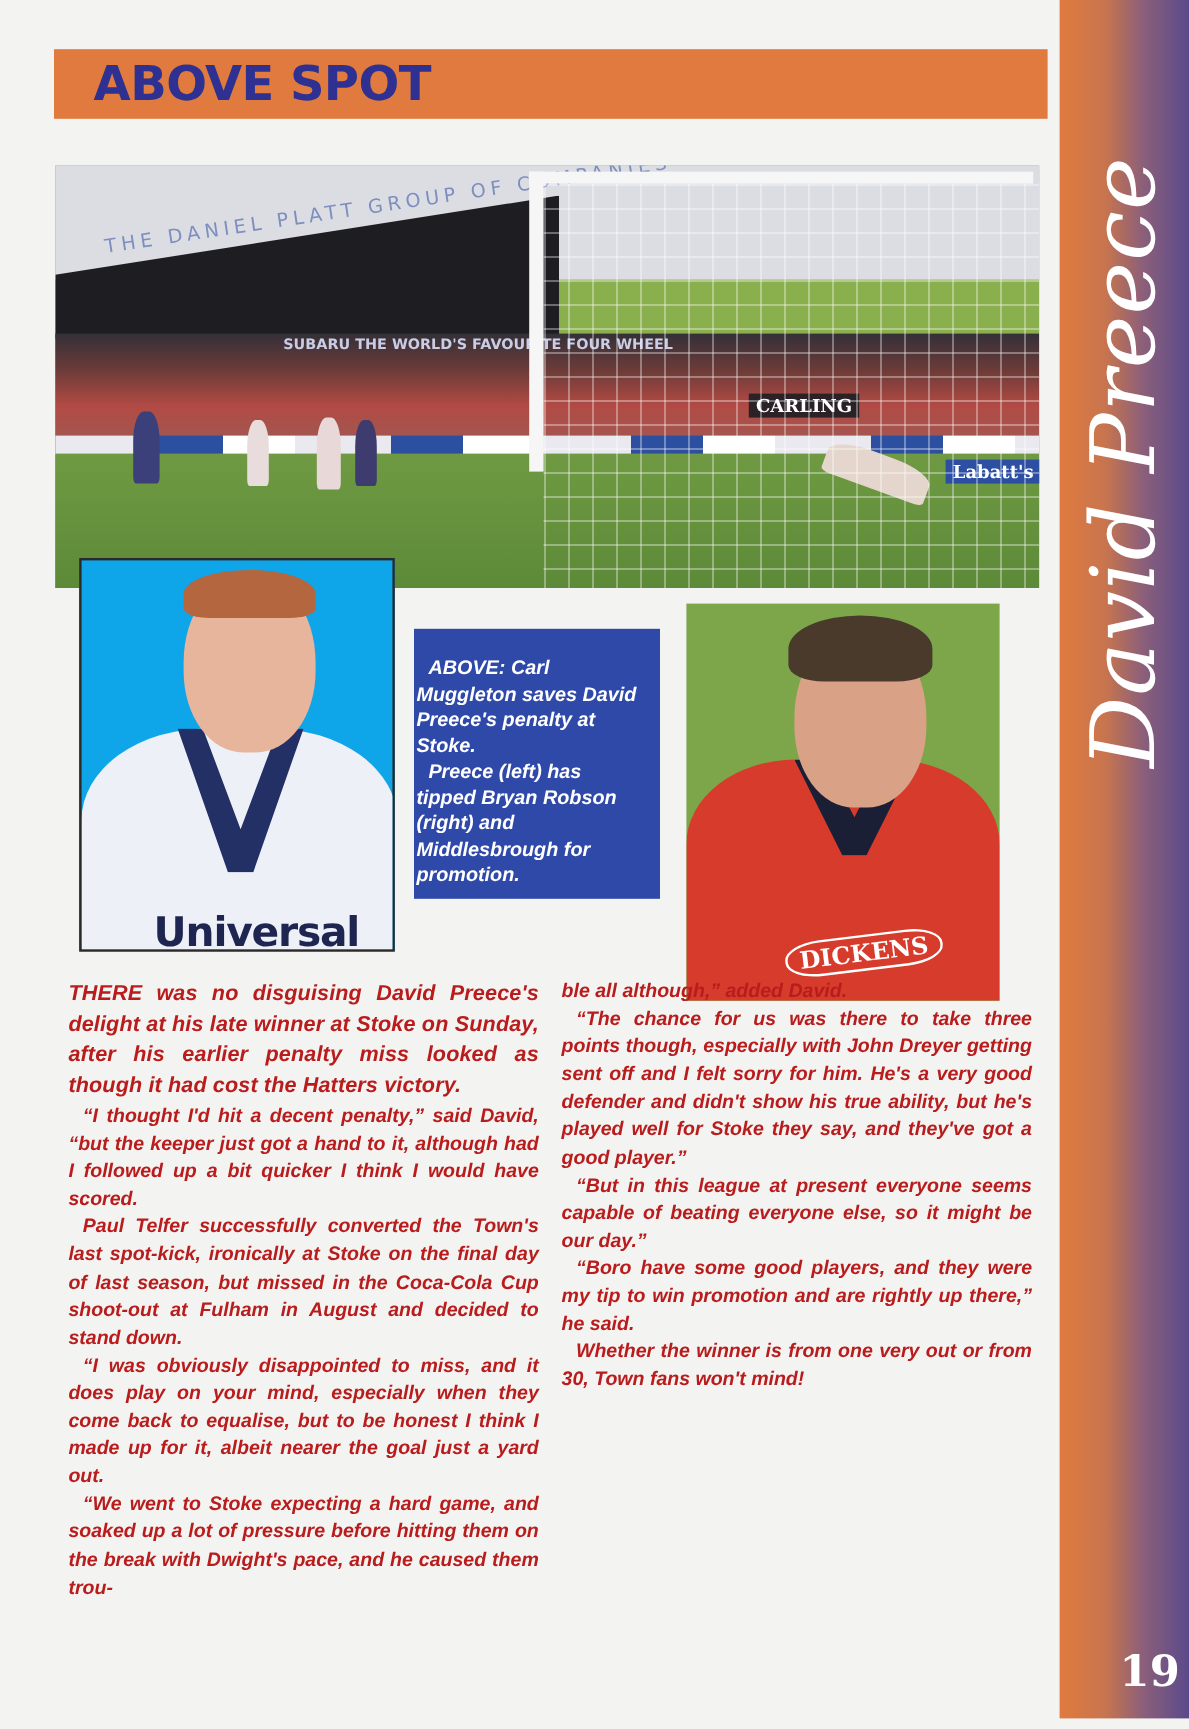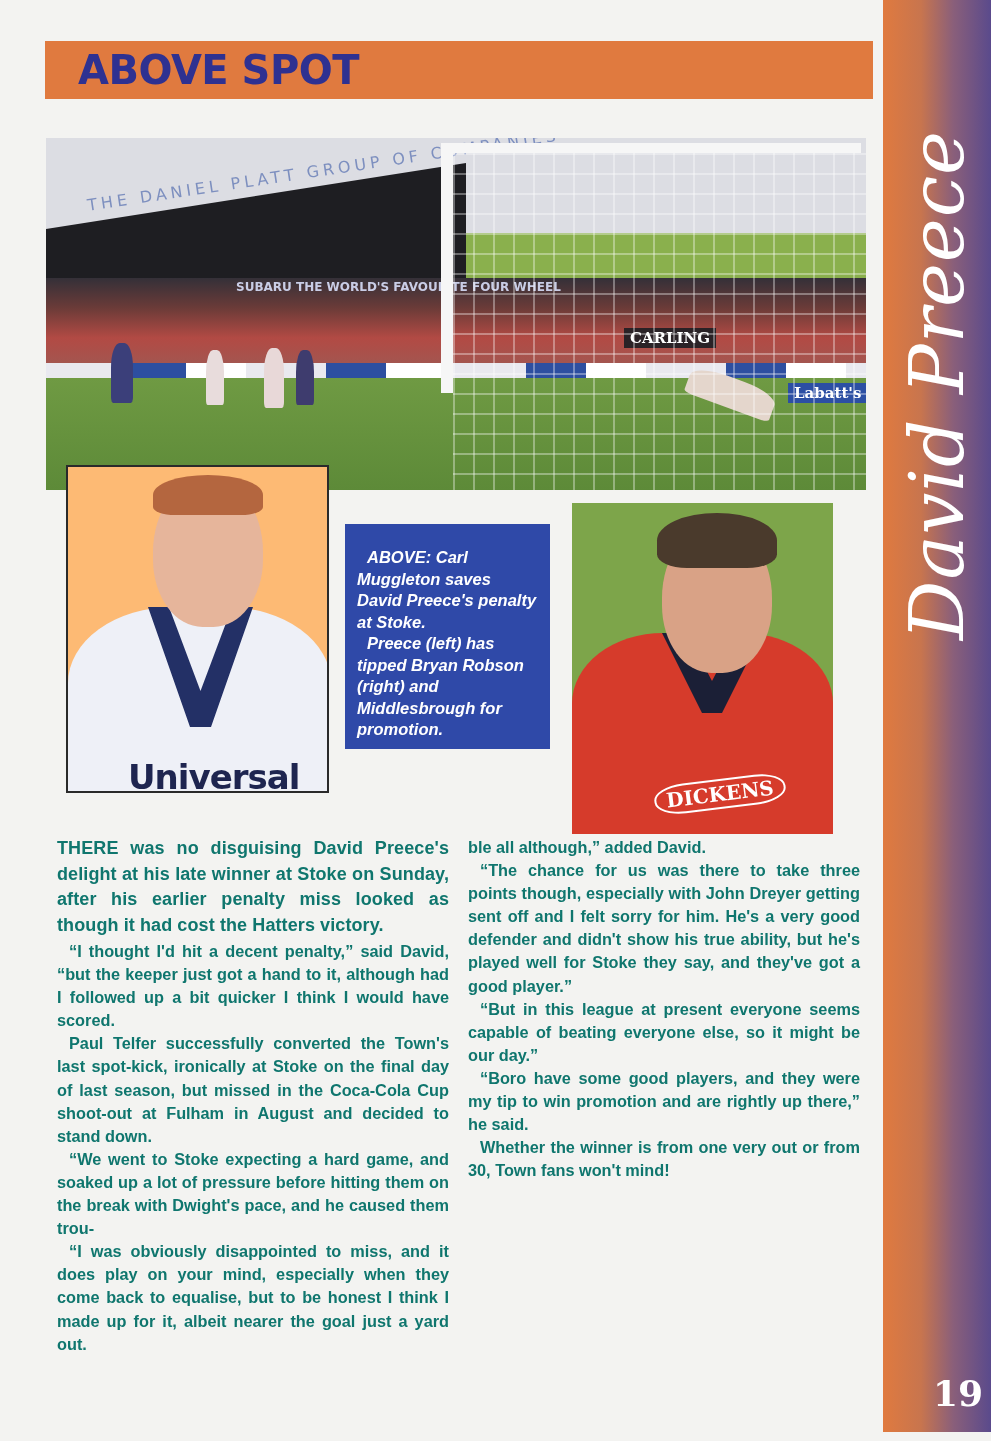--- a/index.html
+++ b/index.html
@@ -85,21 +85,21 @@
     .mp-ad { position: absolute; font-family: "DejaVu Serif", serif; font-weight: bold; color: #fff; font-size: 15px; white-space: nowrap; }
     .mp-carling { left: 578px; top: 190px; background: #2a2226; padding: 1px 6px; }
     .mp-labatts { left: 742px; top: 245px; background: #2c4fa3; padding: 1px 6px; }
     .mp-subaru { left: 190px; top: 142px; color: #c9cde6; font-family: "DejaVu Sans", sans-serif; font-size: 12px; }
     .mp-player { position: absolute; border-radius: 40% 40% 10% 10%; }
 
     
     .portrait-left {
       position: absolute; left: 66px; top: 465px; width: 263px; height: 328px;
       border: 2px solid #2a2a2a;
-      background: #fdba74; overflow: hidden;
+      background: #0ea5e9; overflow: hidden;
     }
     .portrait-right {
       position: absolute; left: 572px; top: 503px; width: 261px; height: 331px;
       background: #7da54a; overflow: hidden;
     }
     .pl-head {
       position: absolute; left: 85px; top: 10px; width: 110px; height: 150px;
       background: #e6b59b; border-radius: 50% 50% 45% 45%;
     }
     .pl-hair { position: absolute; left: 85px; top: 8px; width: 110px; height: 40px; background: #b4663f; border-radius: 50% 50% 20% 20%; }
@@ -121,38 +121,39 @@
       position: absolute; left: 82px; top: 276px;
       font-family: "DejaVu Serif", serif; font-weight: bold; font-size: 20px;
       color: #ffffff; background: #d63b2b; border: 2px solid #fff; border-radius: 30px / 14px;
       padding: 1px 10px; transform: rotate(-7deg);
     }
 
     
     .caption-box {
       position: absolute; left: 345px; top: 524px; width: 205px; height: 225px;
       background: #2f49a8;
-      padding: 23px 12px 0 12px;
+      padding: 23px 12px 0 2px;
     }
     .caption-box p {
       font-family: "Liberation Sans", sans-serif;
       font-style: italic; font-weight: bold;
       font-size: 16.5px; line-height: 21.5px;
       color: #ffffff;
     }
     .caption-box p .ind { display: inline-block; width: 10px; }
 
     
     .column {
-      position: absolute; top: 836px; width: 392px;
+      position: absolute; top: 815px; width: 392px;
       font-family: "Liberation Sans", sans-serif;
       font-weight: bold;
       font-size: 16.3px; line-height: 23.1px;
-      color: #0f766e;
+      color: #b91c1c;
       text-align: justify;
+      font-style: italic;
     }
     .col-left { left: 57px; }
     .col-right { left: 468px; }
     .column p { margin: 0; }
     .column p.indent { text-indent: 12px; }
     .lead { font-size: 18px; line-height: 25.5px; letter-spacing: 0.1px; margin-bottom: 2px !important; }
   </style>
 </head>
 <body>
 
@@ -205,22 +206,22 @@
   <div class="pr-collar"></div>
   <div class="pr-head"></div>
   <div class="pr-hair"></div>
   <div class="pr-sponsor">DICKENS</div>
 </div>
 
 <div class="column col-left">
   <p class="lead">THERE was no disguising David Preece's delight at his late winner at Stoke on Sunday, after his earlier penalty miss looked as though it had cost the Hatters victory.</p>
   <p class="indent">“I thought I'd hit a decent penalty,” said David, “but the keeper just got a hand to it, although had I followed up a bit quicker I think I would have scored.</p>
   <p class="indent">Paul Telfer successfully converted the Town's last spot-kick, ironically at Stoke on the final day of last season, but missed in the Coca-Cola Cup shoot-out at Fulham in August and decided to stand down.</p>
+  <p class="indent">“I was obviously disappointed to miss, and it does play on your mind, especially when they come back to equalise, but to be honest I think I made up for it, albeit nearer the goal just a yard out.</p>
   <p class="indent">“We went to Stoke expecting a hard game, and soaked up a lot of pressure before hitting them on the break with Dwight's pace, and he caused them trou-</p>
-  <p class="indent">“I was obviously disappointed to miss, and it does play on your mind, especially when they come back to equalise, but to be honest I think I made up for it, albeit nearer the goal just a yard out.</p>
 </div>
 
 <div class="column col-right">
   <p>ble all although,” added David.</p>
   <p class="indent">“The chance for us was there to take three points though, especially with John Dreyer getting sent off and I felt sorry for him. He's a very good defender and didn't show his true ability, but he's played well for Stoke they say, and they've got a good player.”</p>
   <p class="indent">“But in this league at present everyone seems capable of beating everyone else, so it might be our day.”</p>
   <p class="indent">“Boro have some good players, and they were my tip to win promotion and are rightly up there,” he said.</p>
   <p class="indent">Whether the winner is from one very out or from 30, Town fans won't mind!</p>
 </div>
 

